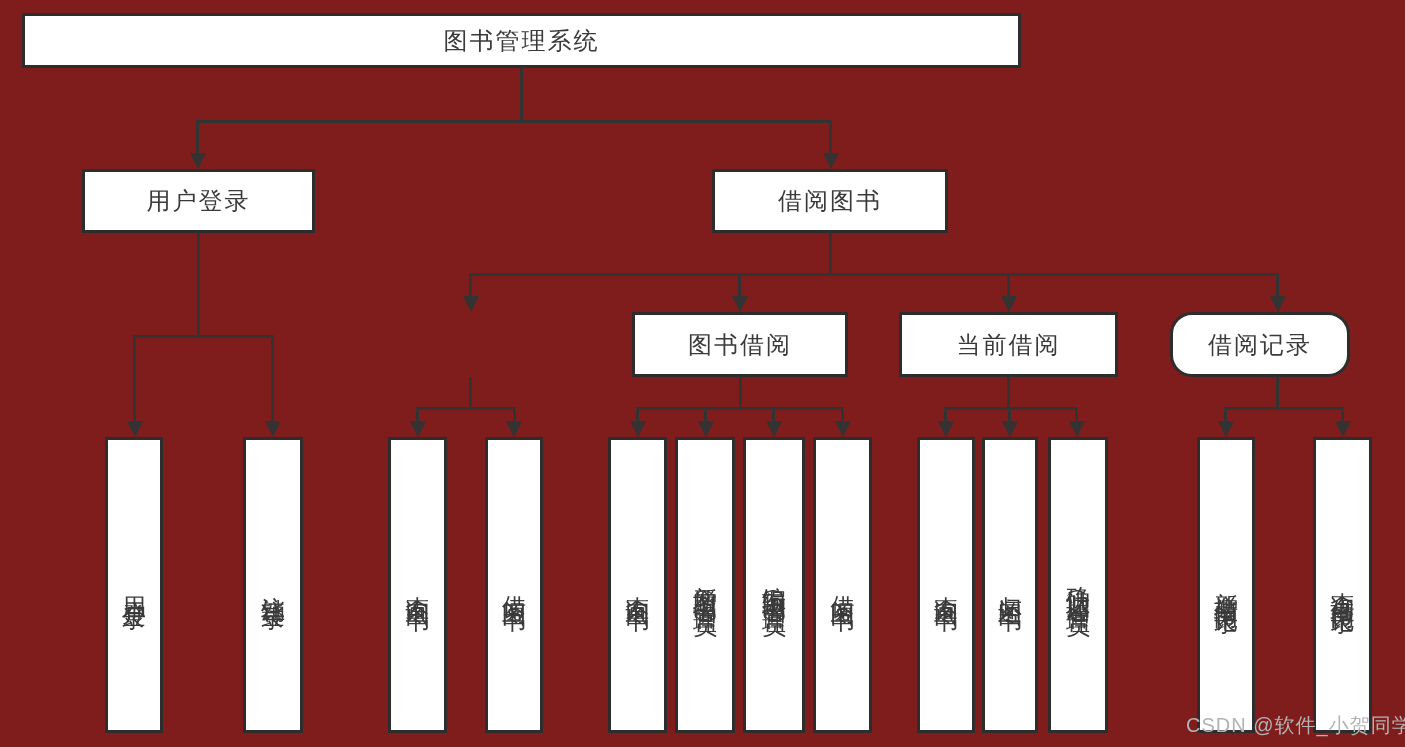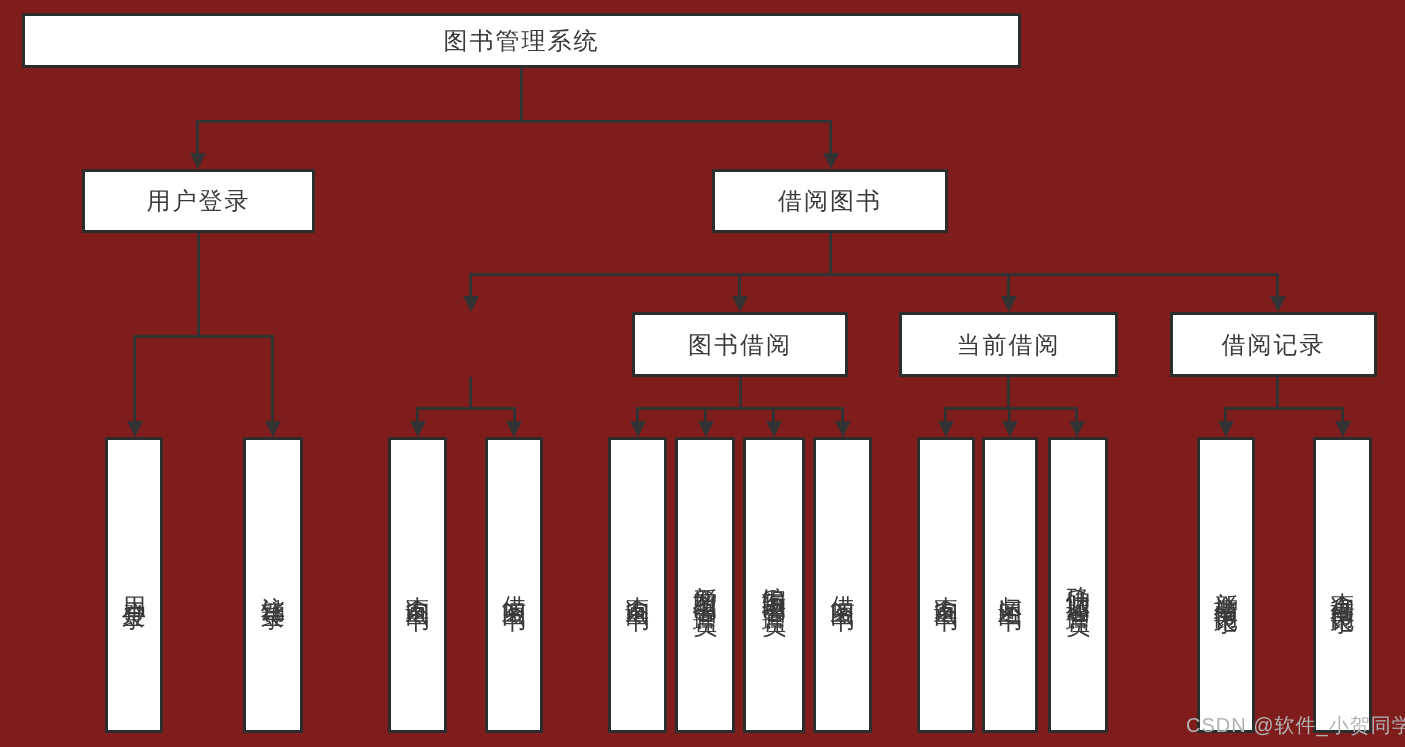--- a/index.html
+++ b/index.html
@@ -82,21 +82,21 @@
   <div class="arrow" style="left:463px; top:296px;"></div>
   <div class="vline" style="left:738px; top:273px; height:23px;"></div>
   <div class="arrow" style="left:732px; top:296px;"></div>
   <div class="vline" style="left:1007px; top:273px; height:23px;"></div>
   <div class="arrow" style="left:1001px; top:296px;"></div>
   <div class="vline" style="left:1276px; top:273px; height:23px;"></div>
   <div class="arrow" style="left:1270px; top:296px;"></div>
 
   <div class="box" style="left:632px; top:312px; width:216px; height:65px;text-align:center;">图书借阅</div>
   <div class="box" style="left:899px; top:312px; width:219px; height:65px;">当前借阅</div>
-  <div class="box" style="left:1170px; top:312px; width:207px; height:65px;">借阅记录</div>
+  <div class="box" style="left:1170px; top:312px; width:180px; height:65px;border-radius:22px;">借阅记录</div>
 
   <div class="vline" style="left:469px; top:377px; height:30px;"></div>
   <div class="hline" style="left:416px; top:407px; width:100px;"></div>
   <div class="vline" style="left:416px; top:407px; height:14px;"></div>
   <div class="arrow" style="left:410px; top:421px;"></div>
   <div class="vline" style="left:513px; top:407px; height:14px;"></div>
   <div class="arrow" style="left:506px; top:421px;"></div>
 
   <div class="vline" style="left:739px; top:377px; height:30px;"></div>
   <div class="hline" style="left:636px; top:407px; width:208px;"></div>

